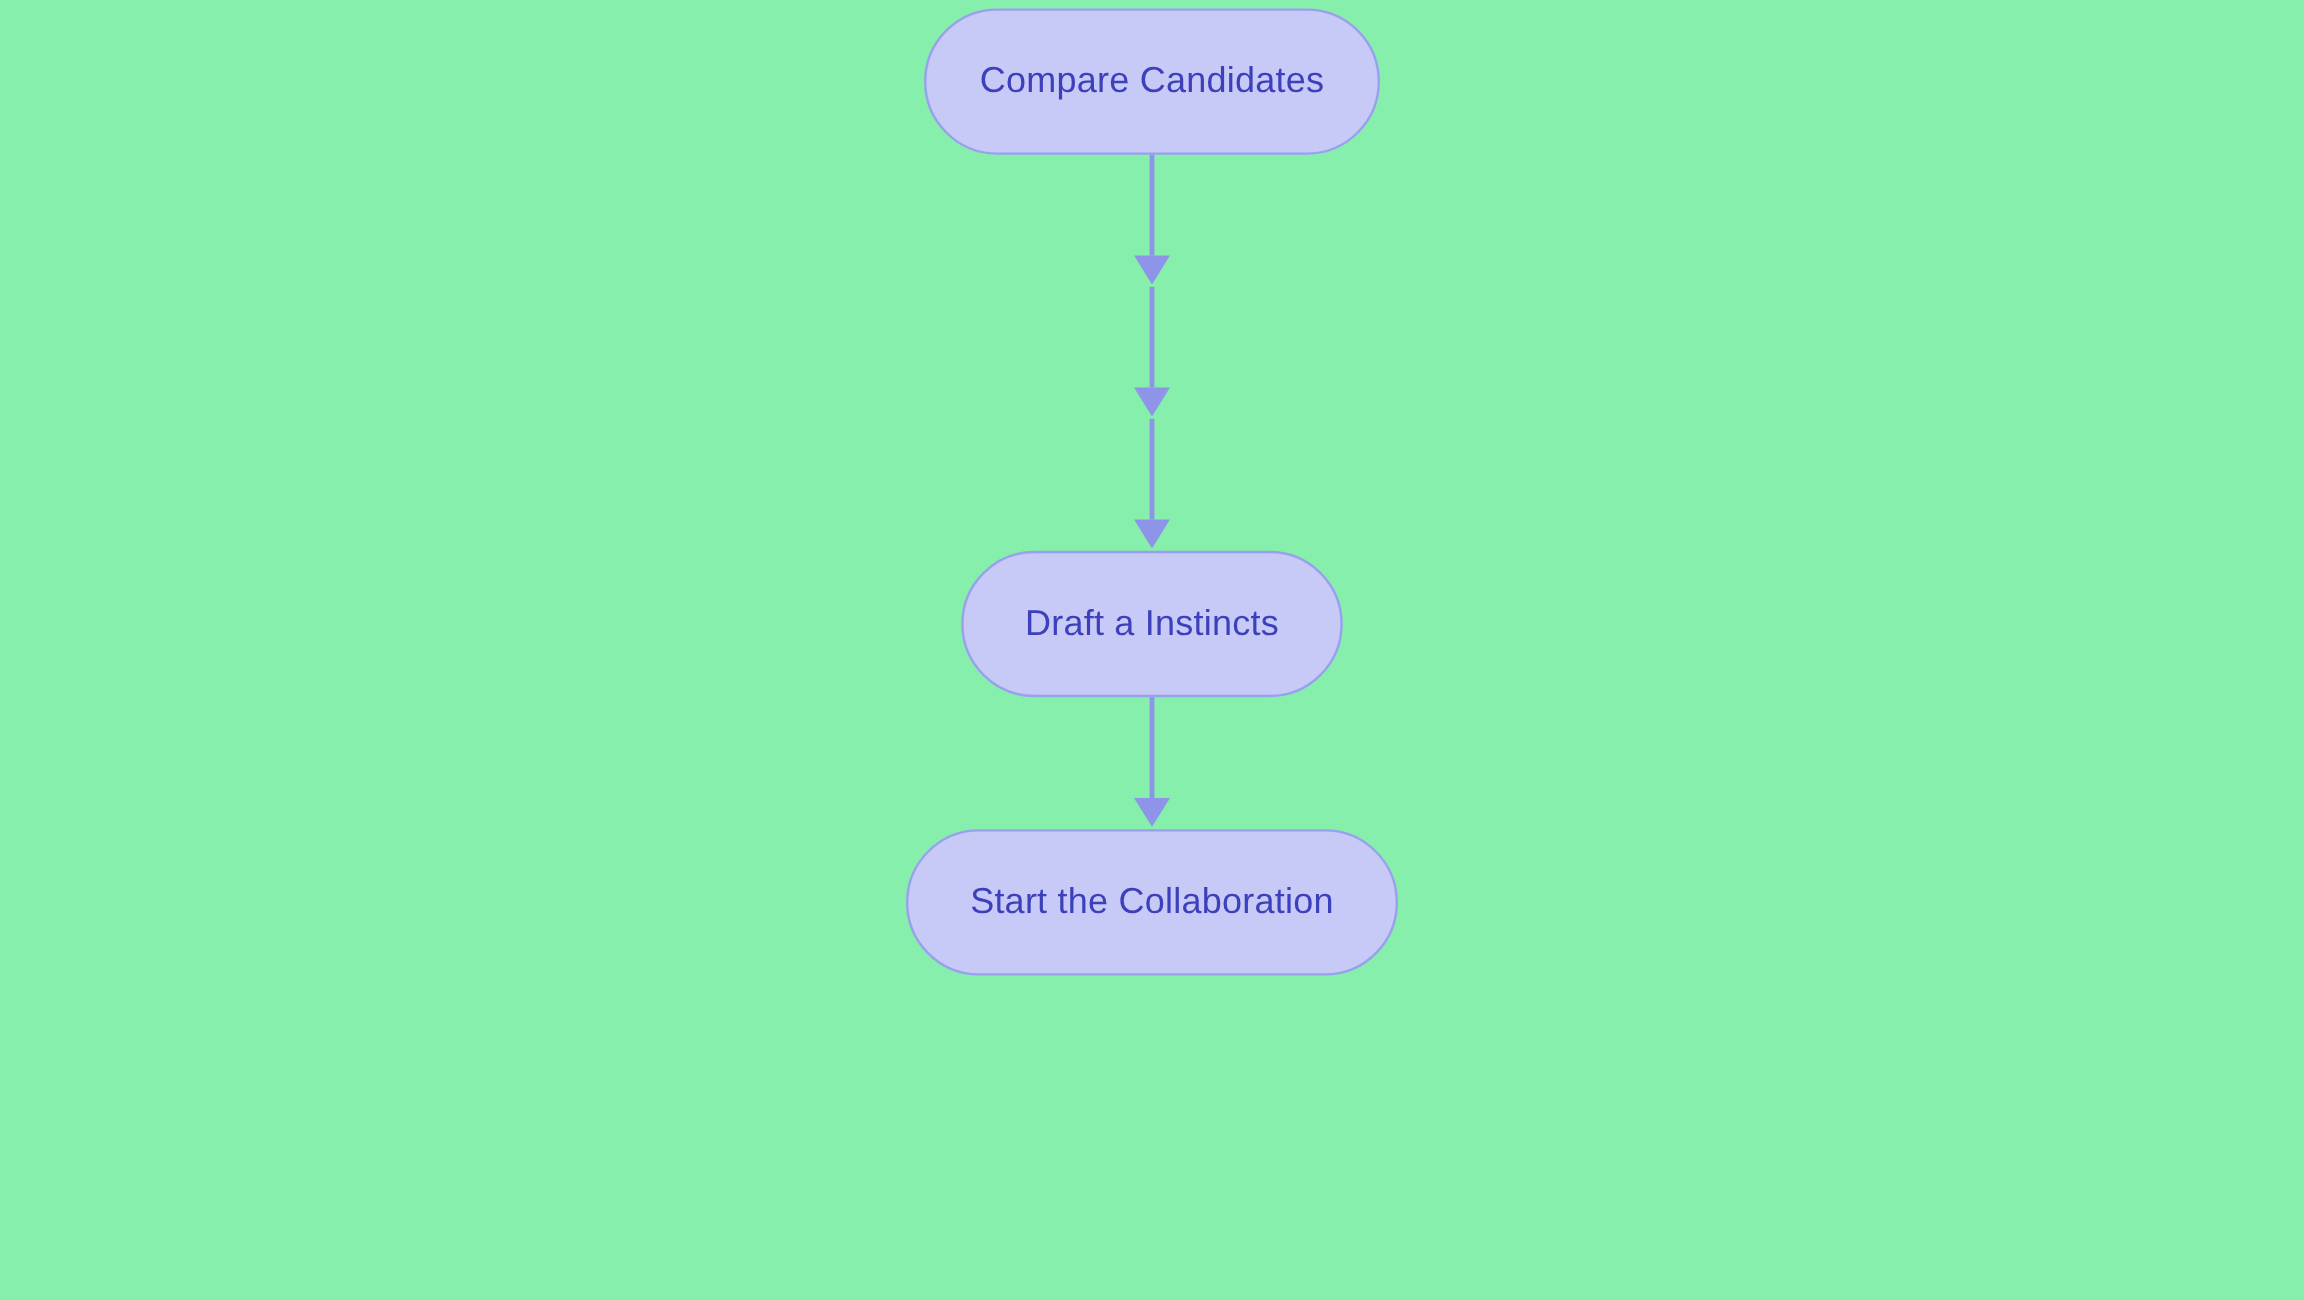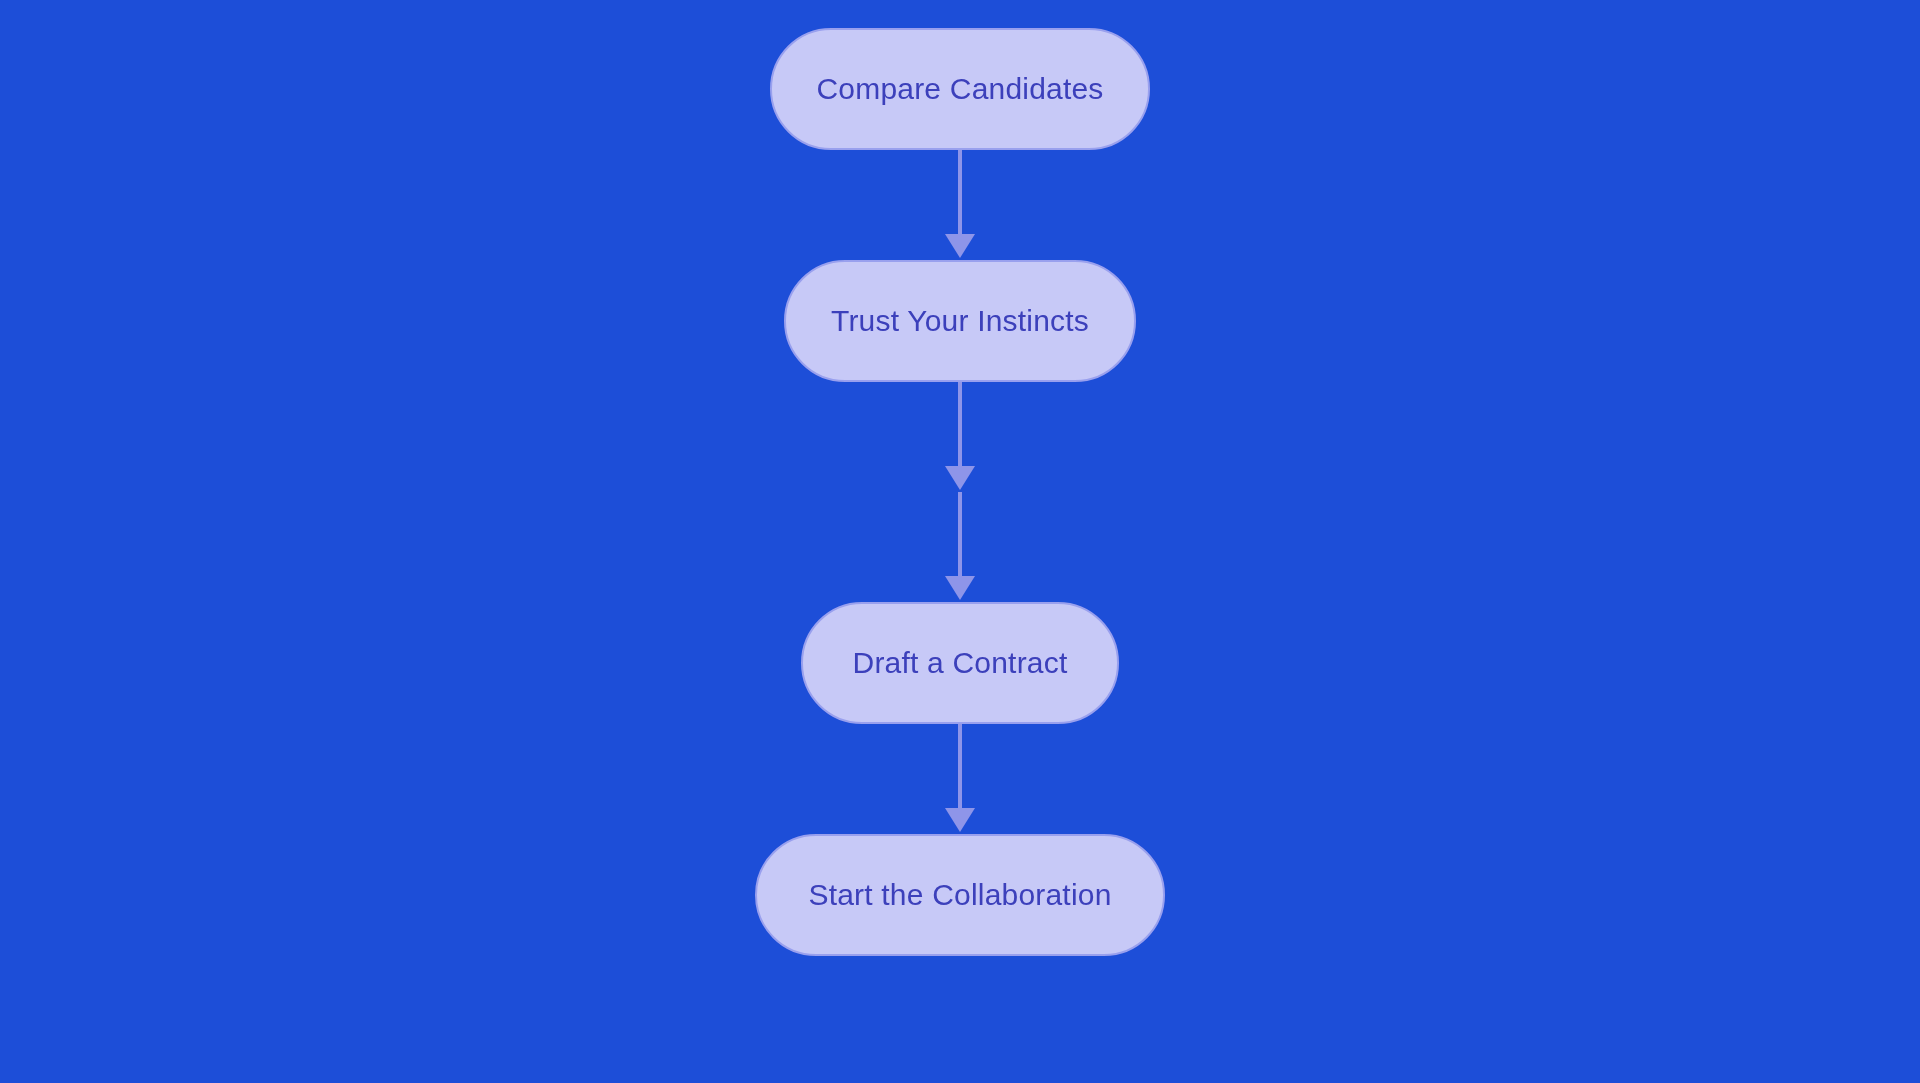--- a/index.html
+++ b/index.html
@@ -1,25 +1,25 @@
 <!DOCTYPE html>
 <html><head>
 <meta charset="utf-8">
 <style>
   * { margin: 0; padding: 0; box-sizing: border-box; }
   html, body { background: #ffffff; }
   .canvas {
     position: relative;
     width: 1920px;
     height: 1083px;
-    background: #1d4ed8;
+    background: #86efac;
     display: flex;
     flex-direction: column;
     align-items: center;
-    padding-top: 28px;
+    padding-top: 7px;
     overflow: hidden;
     font-family: "Liberation Sans", "DejaVu Sans", sans-serif;
   }
   .node {
     height: 122px;
     border-radius: 61px;
     background: #c7c9f7;
     border: 2px solid #99a0ee;
     color: #3c40bb;
     display: flex;
@@ -65,37 +65,34 @@
 
   <div class="node n1">
     <span>Compare Candidates</span>
   </div>
 
   <div class="connector">
     <div class="line"></div>
     <div class="arrowhead"></div>
   </div>
 
-  <div class="node n2">
-    <span>Trust Your Instincts</span>
-  </div>
 
   <div class="connector">
     <div class="line"></div>
     <div class="arrowhead"></div>
   </div>
 
 
   <div class="connector">
     <div class="line"></div>
     <div class="arrowhead"></div>
   </div>
 
   <div class="node n4">
-    <span>Draft a Contract</span>
+    <span>Draft a Instincts</span>
   </div>
 
   <div class="connector">
     <div class="line"></div>
     <div class="arrowhead"></div>
   </div>
 
   <div class="node n5">
     <span>Start the Collaboration</span>
   </div>

